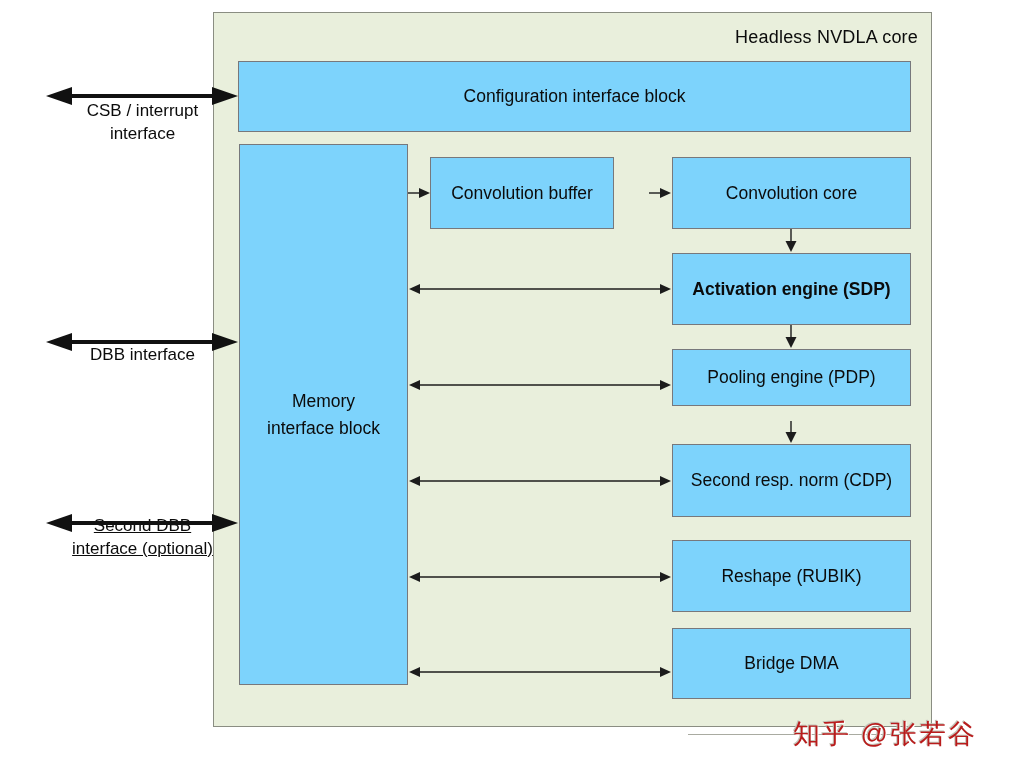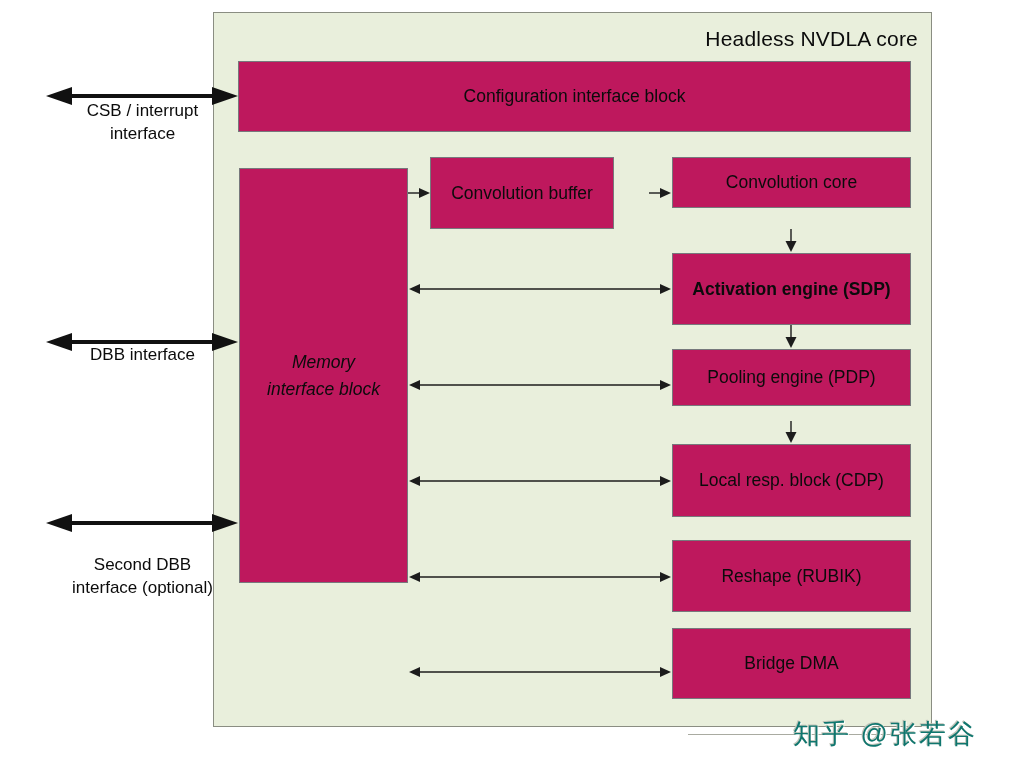--- a/index.html
+++ b/index.html
@@ -11,73 +11,73 @@
   }
   .abs{position:absolute;}
   #core{
     left:213px;top:12px;width:719px;height:715px;
     background:#e9efdc;
     border:1.5px solid #8a8d82;
     box-sizing:border-box;
   }
   .title{
     position:absolute;top:14px;right:13px;
-    font-size:21px;letter-spacing:0.2px;
+    font-size:18px;letter-spacing:0.2px;
   }
   .block{
     position:absolute;box-sizing:border-box;
-    background:#be185d;border:1.5px solid #77787c;
+    background:#7dd3fc;border:1.5px solid #77787c;
     display:flex;align-items:center;justify-content:center;
     text-align:center;font-size:17.5px;line-height:1.5;
     white-space:pre-line;
   }
   #b-config     {left:238px;top:61px;width:673px;height:71px;}
-  #b-memory     {left:239px;top:168px;width:169px;height:415px;font-style:italic;}
+  #b-memory     {left:239px;top:144px;width:169px;height:541px;}
   #b-convbuf    {left:430px;top:157px;width:184px;height:72px;}
-  #b-convcore   {left:672px;top:157px;width:239px;height:51px;}
+  #b-convcore   {left:672px;top:157px;width:239px;height:72px;}
   #b-activation {left:672px;top:253px;width:239px;height:72px;font-weight:bold;}
   #b-pooling    {left:672px;top:349px;width:239px;height:57px;}
   #b-localnorm  {left:672px;top:444px;width:239px;height:73px;}
   #b-reshape    {left:672px;top:540px;width:239px;height:72px;}
   #b-bridgedma  {left:672px;top:628px;width:239px;height:71px;}
   .iface-label{
     position:absolute;left:40px;width:205px;
     text-align:center;font-size:17px;line-height:1.35;
     white-space:pre-line;
   }
   #if-csb{top:100px;}
   #if-dbb{top:344px;}
-  #if-dbb2{top:554px;}
+  #if-dbb2{top:515px;text-decoration:underline;}
   #arrows{left:0;top:0;width:1010px;height:774px;pointer-events:none;}
   .wm-line{
     left:688px;top:734px;width:214px;height:0;
     border-top:1.5px solid #a9aba1;
   }
   .watermark{
     left:793px;top:716px;width:215px;
     font-size:27px;letter-spacing:2px;
-    color:#0f766e;
+    color:#b91c1c;
     text-shadow:-1px -1px 0 #c3c5ba, 1px 1px 0 #ffffff;
   }
 </style>
 </head>
 <body>
 
 <div id="core" class="abs">
   <div class="title">Headless NVDLA core</div>
 </div>
 
 <div id="b-config" class="block">Configuration interface block</div>
 <div id="b-memory" class="block">Memory
 interface block</div>
 <div id="b-convbuf" class="block">Convolution buffer</div>
 <div id="b-convcore" class="block">Convolution core</div>
 <div id="b-activation" class="block">Activation engine (SDP)</div>
 <div id="b-pooling" class="block">Pooling engine (PDP)</div>
-<div id="b-localnorm" class="block">Local resp. block (CDP)</div>
+<div id="b-localnorm" class="block">Second resp. norm (CDP)</div>
 <div id="b-reshape" class="block">Reshape (RUBIK)</div>
 <div id="b-bridgedma" class="block">Bridge DMA</div>
 
 <div id="if-csb" class="iface-label">CSB / interrupt
 interface</div>
 <div id="if-dbb" class="iface-label">DBB interface</div>
 <div id="if-dbb2" class="iface-label">Second DBB
 interface (optional)</div>
 
 <svg id="arrows" class="abs" viewBox="0 0 1010 774">

